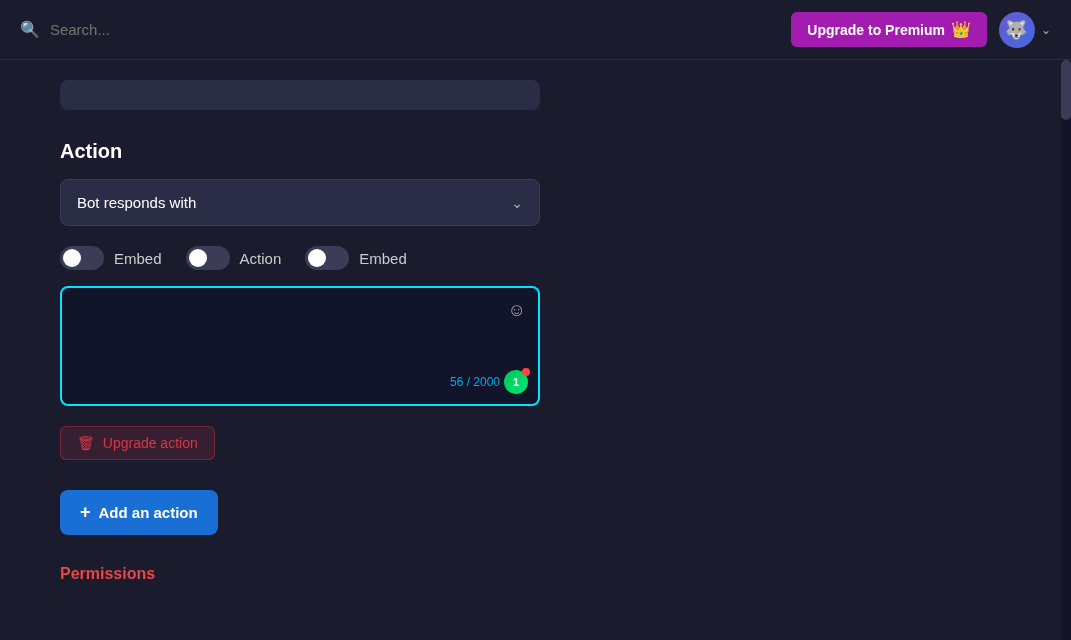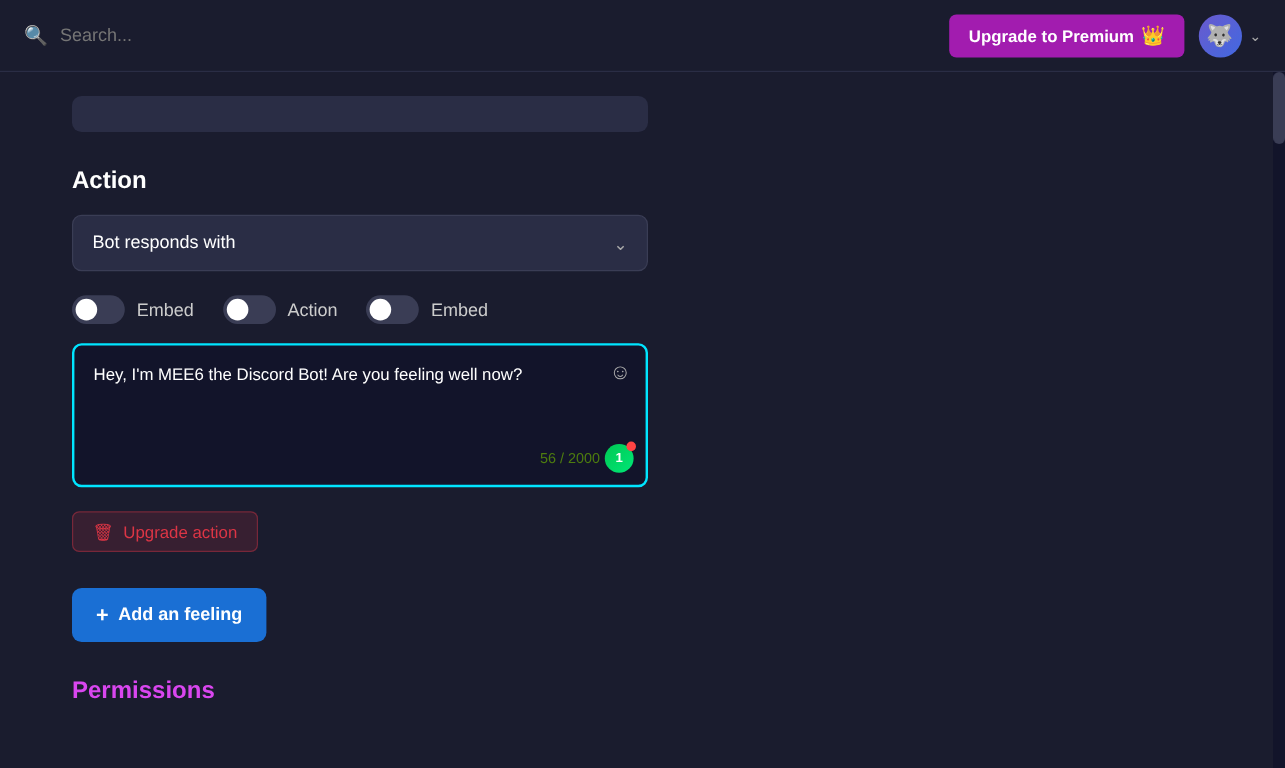--- a/index.html
+++ b/index.html
@@ -220,21 +220,21 @@
     .char-count-wrap {
       position: absolute;
       bottom: 10px;
       right: 10px;
       display: flex;
       align-items: center;
       gap: 4px;
     }
 
     .char-count {
-      color: #4d7c0f;
+      color: #0ea5e9;
       font-size: 12px;
     }
 
     .notification-badge {
       width: 24px;
       height: 24px;
       border-radius: 50%;
       background: linear-gradient(135deg, #00c853, #00e676);
       display: flex;
       align-items: center;
@@ -291,23 +291,23 @@
       margin-bottom: 30px;
     }
 
     .plus-icon {
       font-size: 18px;
       font-weight: bold;
     }
 
     
     .permissions-label {
-      font-size: 20px;
+      font-size: 16px;
       font-weight: 600;
-      color: #d946ef;
+      color: #ef4444;
     }
 
     
     .main-content::-webkit-scrollbar {
       width: 6px;
     }
     .main-content::-webkit-scrollbar-track {
       background: #1a1c2e;
     }
     .main-content::-webkit-scrollbar-thumb {
@@ -384,40 +384,39 @@
     </div>
     <div class="toggle-item">
       <div class="toggle-track">
         <div class="toggle-thumb"></div>
       </div>
       <span class="toggle-label">Embed</span>
     </div>
   </div>
 
   <div class="textarea-box">
-    <div class="textarea-text">Hey, I'm MEE6 the Discord Bot! Are you feeling well now?</div>
     <button class="emoji-btn">
       <span>☺</span>
     </button>
     <div class="char-count-wrap">
       <span class="char-count">56 / 2000</span>
       <div class="notification-badge">
         <span>1</span>
       </div>
     </div>
   </div>
 
   <button class="remove-action-btn">
     <span class="trash-icon">🗑</span>
     <span>Upgrade action</span>
   </button>
 
   <button class="add-action-btn">
     <span class="plus-icon">+</span>
-    <span>Add an feeling</span>
+    <span>Add an action</span>
   </button>
 
   <div class="permissions-label">Permissions</div>
 
 </div>
 
 <div class="scrollbar-track">
   <div class="scrollbar-thumb"></div>
 </div>
 

